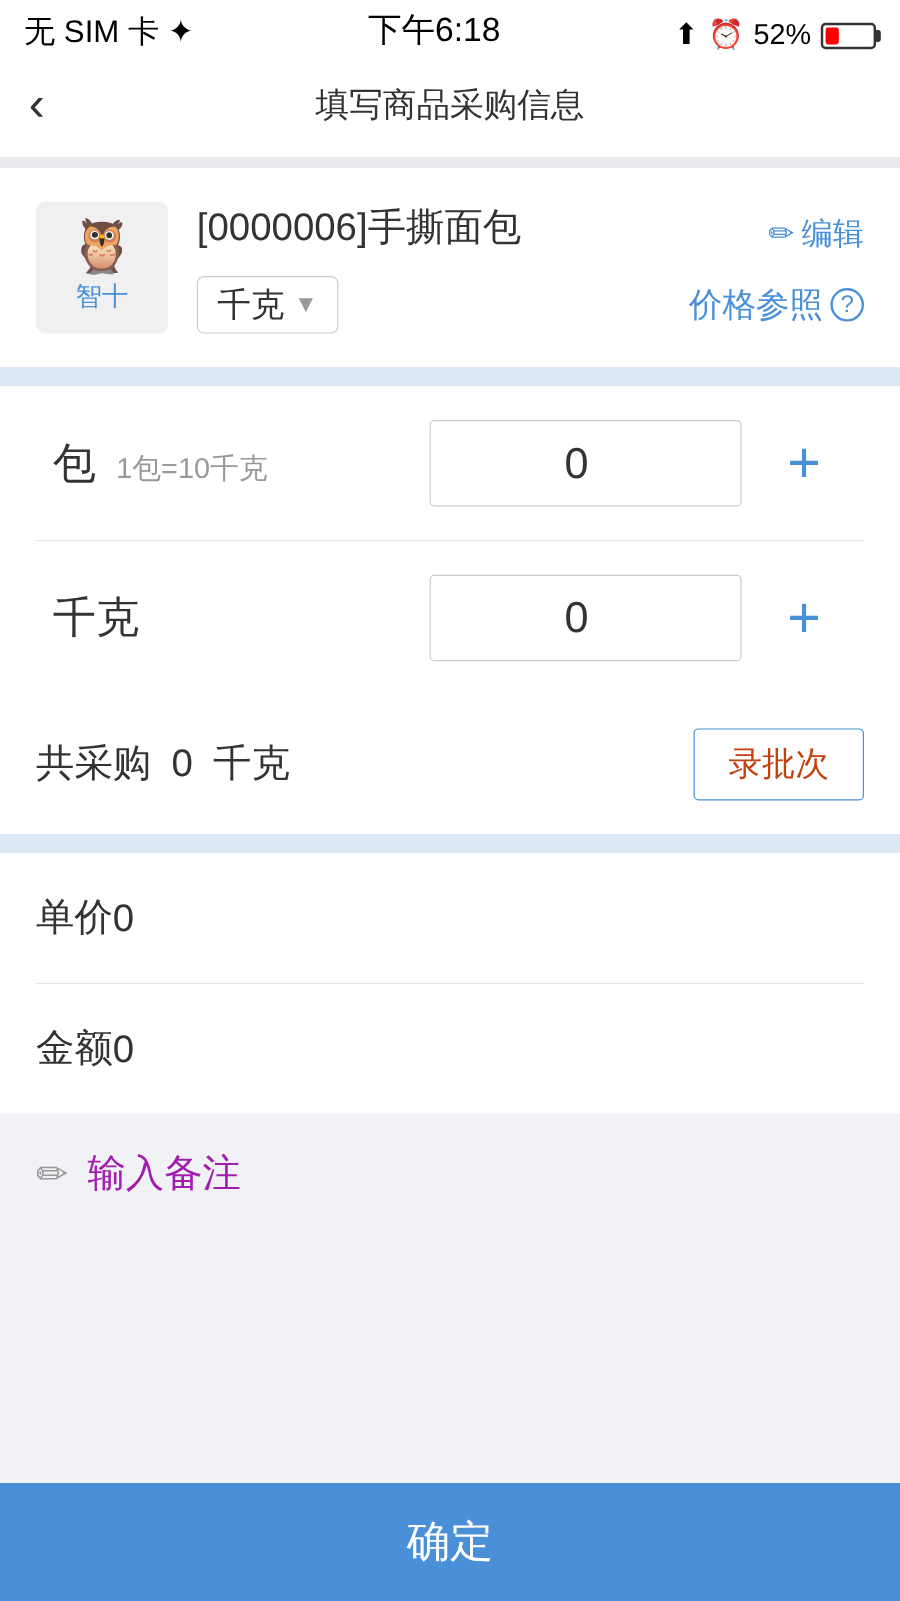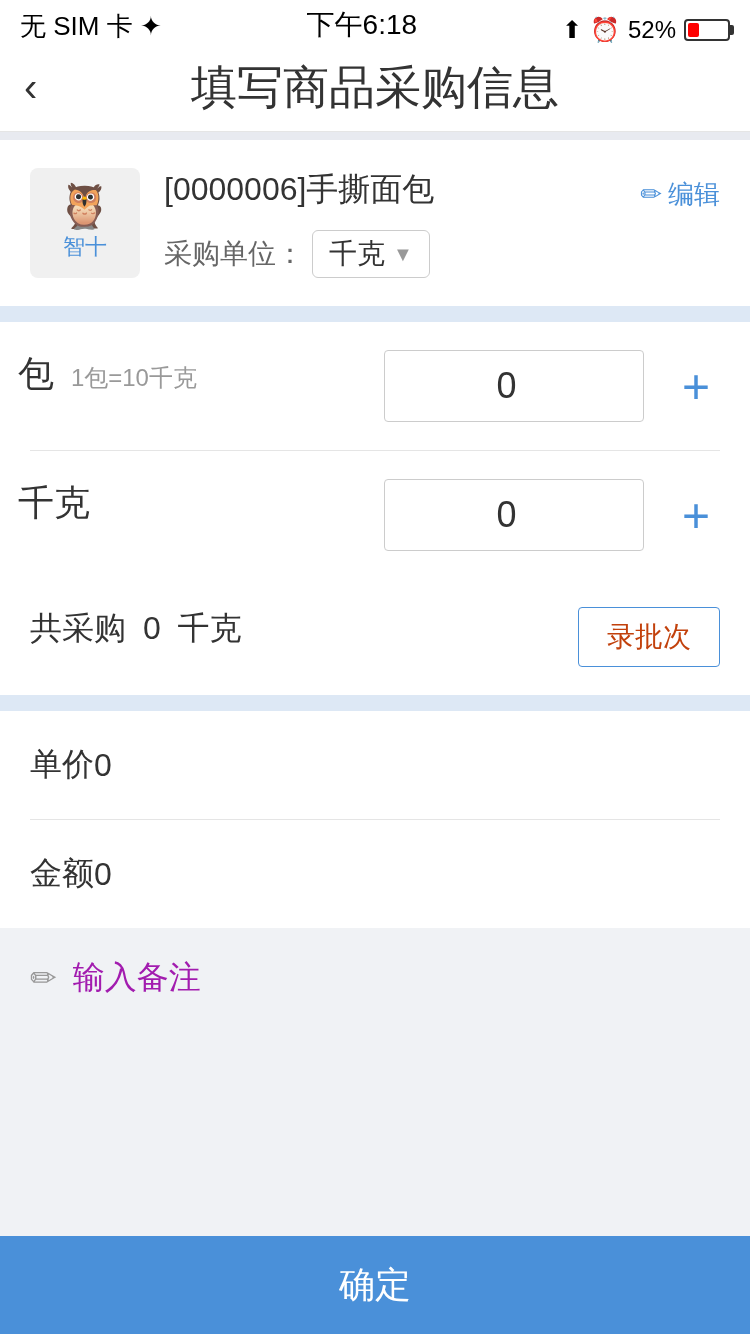--- a/index.html
+++ b/index.html
@@ -61,21 +61,21 @@
       border-bottom: 1px solid #e5e5e5;
     }
     .nav-back {
       position: absolute;
       left: 24px;
       font-size: 40px;
       color: #333;
       cursor: pointer;
     }
     .nav-title {
-      font-size: 46px;
+      font-size: 28px;
       font-weight: 500;
       color: #333;
     }
 
     
     .divider {
       height: 16px;
       background: #e8eaf0;
     }
     .thin-divider {
@@ -170,21 +170,22 @@
       gap: 6px;
       cursor: pointer;
     }
 
     
     .input-section {
       background: #fff;
     }
     .input-row {
       display: flex;
-      padding: 28px 18px;
+      align-items: center;
+      padding: 28px 44px;
       min-height: 100px;
     }
     .input-row-label {
       flex: 0 0 auto;
     }
     .input-row-label-main {
       font-size: 36px;
       color: #333;
       font-weight: 500;
     }
@@ -222,20 +223,21 @@
       display: flex;
       align-items: center;
       justify-content: center;
       padding: 0;
     }
 
     
     .summary-row {
       background: #fff;
       display: flex;
+      align-items: center;
       justify-content: space-between;
       padding: 28px 30px;
     }
     .summary-text {
       font-size: 32px;
       color: #333;
     }
     .batch-btn {
       border: 1px solid #4a90d9;
       border-radius: 4px;
@@ -344,25 +346,28 @@
   <div class="product-info">
     <div class="product-name-row">
       <span class="product-name">[0000006]手撕面包</span>
       <span class="edit-btn">
         <span>✏</span>
         <span>编辑</span>
       </span>
     </div>
     <div class="unit-row">
       <div style="display:flex; align-items:center; gap:8px;">
-        <span class="unit-label">采购单位：</span>
         <div class="unit-select">
           <span>千克</span>
           <span style="font-size:20px; color:#999;">▼</span>
         </div>
+      </div>
+      <div class="price-ref">
+        <span>价格参照</span>
+        <span style="width:28px;height:28px;border:2px solid #4a90d9;border-radius:50%;display:inline-flex;align-items:center;justify-content:center;font-size:20px;color:#4a90d9;">?</span>
       </div>
     </div>
   </div>
 </div>
 
 <div style="height:16px; background:#dde8f5;"></div>
 
 <div class="input-section">
 
   <div class="input-row">

